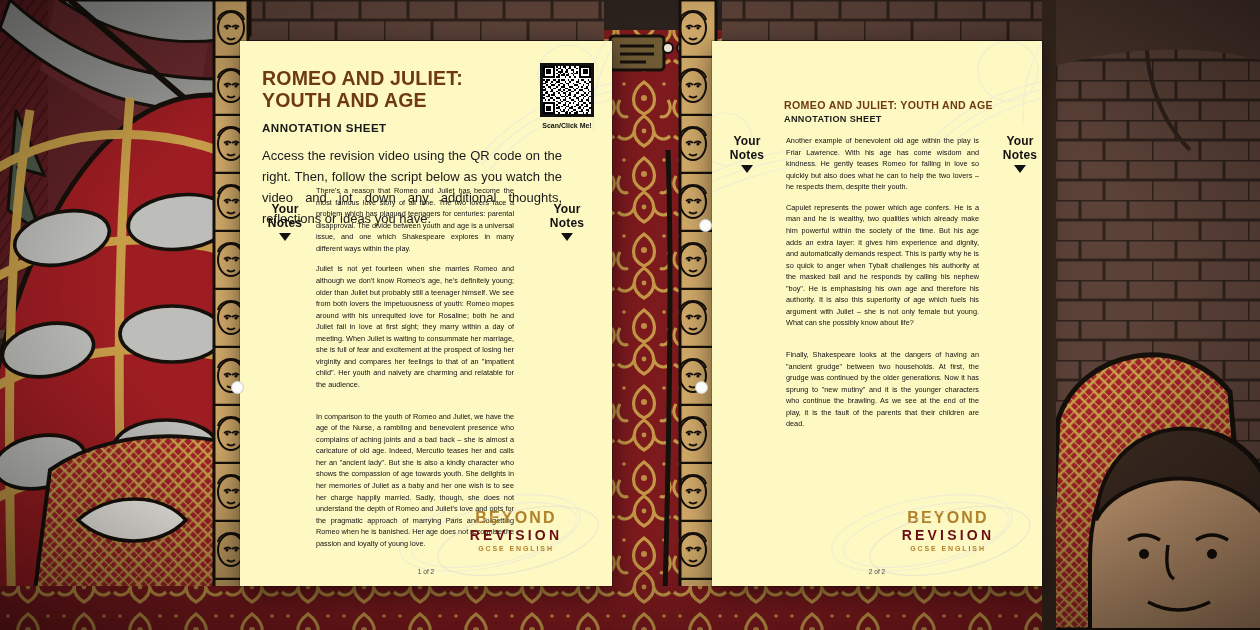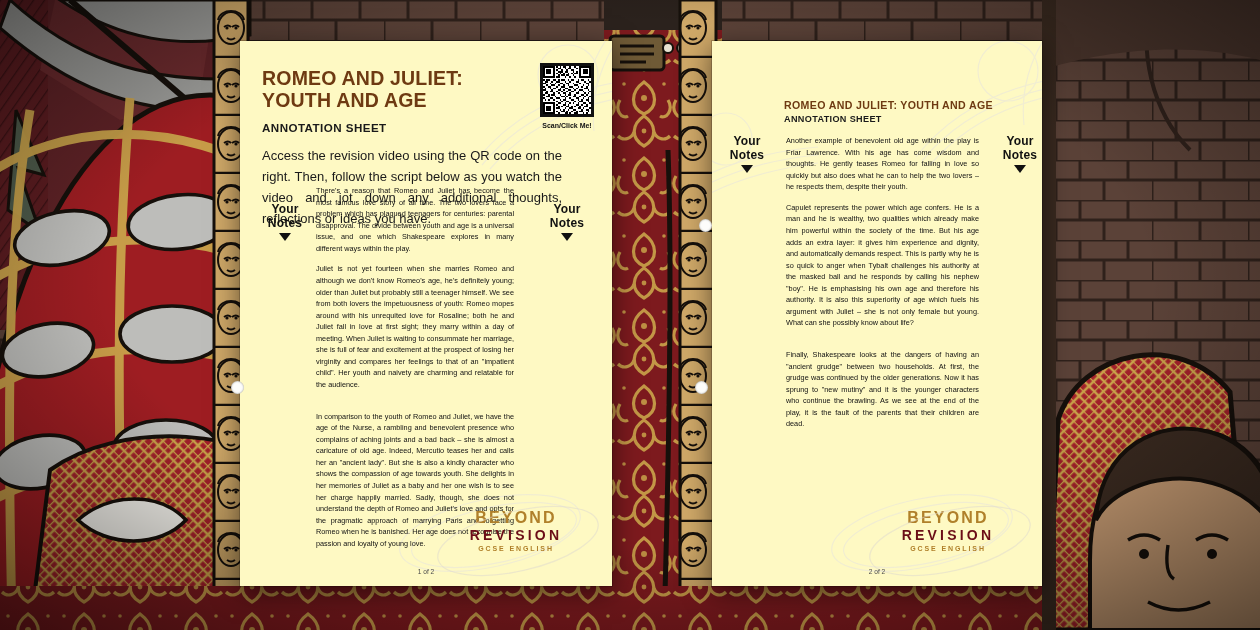--- a/index.html
+++ b/index.html
@@ -585,21 +585,21 @@
   <div class="notes-head" id="p2-notes-left">
     <div class="lbl">Your Notes</div>
     <div class="tri"></div>
   </div>
   <div class="notes-head" id="p2-notes-right">
     <div class="lbl">Your Notes</div>
     <div class="tri"></div>
   </div>
 
   <div class="bodycol" id="p2-body">
-    <p>Another example of benevolent old age within the play is Friar Lawrence. With his age has come wisdom and thoughts. He gently teases Romeo for falling in love so quickly but also does what he can to help the two lovers – he respects them, despite their youth.</p>
+    <p>Another example of benevolent old age within the play is Friar Lawrence. With his age has come wisdom and kindness. He gently teases Romeo for falling in love so quickly but also does what he can to help the two lovers – he respects them, despite their youth.</p>
     <p>Capulet represents the power which age confers. He is a man and he is wealthy, two qualities which already make him powerful within the society of the time. But his age adds an extra layer: it gives him experience and dignity, and automatically demands respect. This is partly why he is so quick to anger when Tybalt challenges his authority at the masked ball and he responds by calling his nephew "boy". He is emphasising his own age and therefore his authority. It is also this superiority of age which fuels his argument with Juliet – she is not only female but young. What can she possibly know about life?</p>
     <p>Finally, Shakespeare looks at the dangers of having an "ancient grudge" between two households. At first, the grudge was continued by the older generations. Now it has sprung to "new mutiny" and it is the younger characters who continue the brawling. As we see at the end of the play, it is the fault of the parents that their children are dead.</p>
   </div>
 
   <div class="logo" id="p2-logo">
     <div class="logo-ring">
       <svg width="176" height="86" viewBox="0 0 176 86">
         <g fill="none" stroke="#ded9cf" stroke-width="1.3">
           <ellipse cx="88" cy="43" rx="82" ry="30" transform="rotate(-13 88 43)"></ellipse>
         </g>

